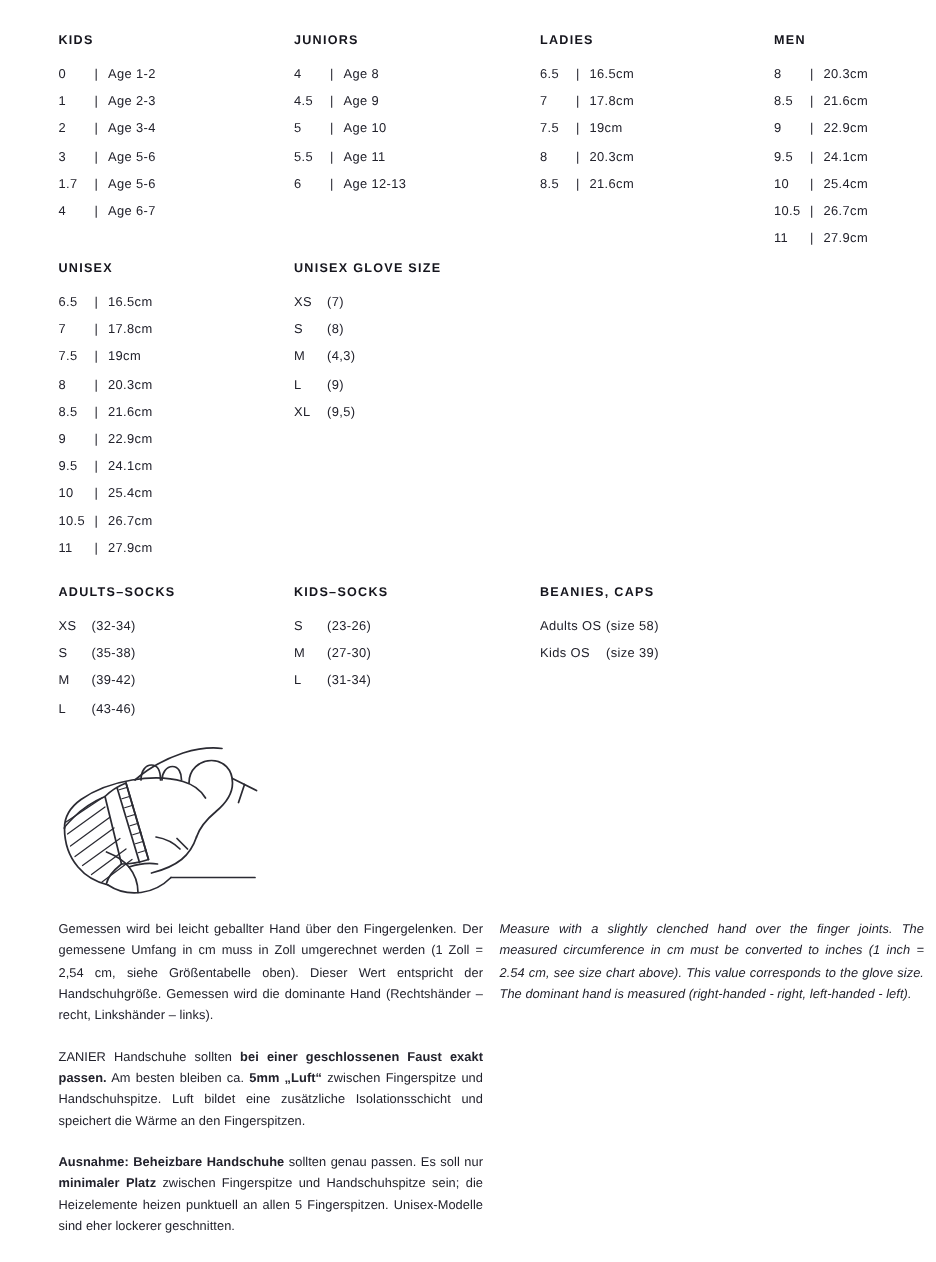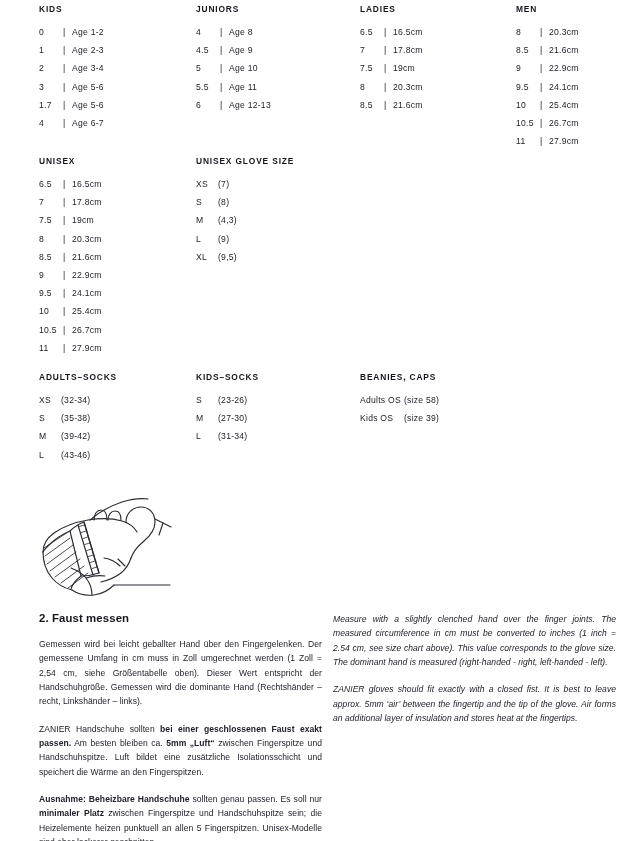--- a/index.html
+++ b/index.html
@@ -26,21 +26,21 @@
 
   
   .block {
     position: absolute;
   }
   .block-title {
     font-size: 8.4px;
     font-weight: bold;
     letter-spacing: 0.85px;
     color: #15151d;
-    margin: 0 0 13px 0;
+    margin: 17px 0 13px 0;
     white-space: nowrap;
   }
   .rows {
     display: block;
   }
   .row {
     display: flex;
     align-items: baseline;
     height: 18.2px;
     font-size: 8.6px;
@@ -448,28 +448,26 @@
         <path d="M31 87 L54 70"></path>
         <path d="M38 92 L58 77"></path>
       </g>
 
       <path d="M40 35 C33 38 25 43 19 49 C15 53 13 55 13 56"></path>
       <path d="M51 80 C46 84 42 88 41 93"></path>
     </svg>
   </div>
 
   <div class="textcol de" style="left:39px; top:612px;">
-    <h3>2. Faust messen</h3>
     <div id="de-body">
         <p><span>Gemessen wird bei leicht geballter Hand über den Fingergelenken. Der gemessene Umfang in cm muss in Zoll umgerechnet werden (1 Zoll = 2,54 cm, siehe Größentabelle oben). Dieser Wert entspricht der Handschuhgröße. Gemessen wird die dominante Hand (Rechtshänder – recht, Linkshänder – links).</span></p>
         <p><span>ZANIER Handschuhe sollten </span><b>bei einer geschlossenen Faust exakt passen.</b><span> Am besten bleiben ca. </span><b>5mm „Luft“</b><span> zwischen Fingerspitze und Handschuhspitze. Luft bildet eine zusätzliche Isolationsschicht und speichert die Wärme an den Fingerspitzen.</span></p>
         <p><b>Ausnahme: Beheizbare Handschuhe</b><span> sollten genau passen. Es soll nur </span><b>minimaler Platz</b><span> zwischen Fingerspitze und Handschuhspitze sein; die Heizelemente heizen punktuell an allen 5 Fingerspitzen. Unisex-Modelle sind eher lockerer geschnitten.</span></p>
       </div>
   </div>
 
   <div class="textcol en" style="left:333px; top:612px;">
     <div id="en-body">
         <p><span>Measure with a slightly clenched hand over the finger joints. The measured circumference in cm must be converted to inches (1 inch = 2.54 cm, see size chart above). This value corresponds to the glove size. The dominant hand is measured (right-handed - right, left-handed - left).</span></p>
-        <p><span>ZANIER gloves should fit exactly with a closed fist. It is best to leave approx. 5mm ‘air’ between the fingertip and the tip of the glove. Air forms an additional layer of insulation and stores heat at the fingertips.</span></p>
       </div>
   </div>
 
 </div>
 
 </body></html>

